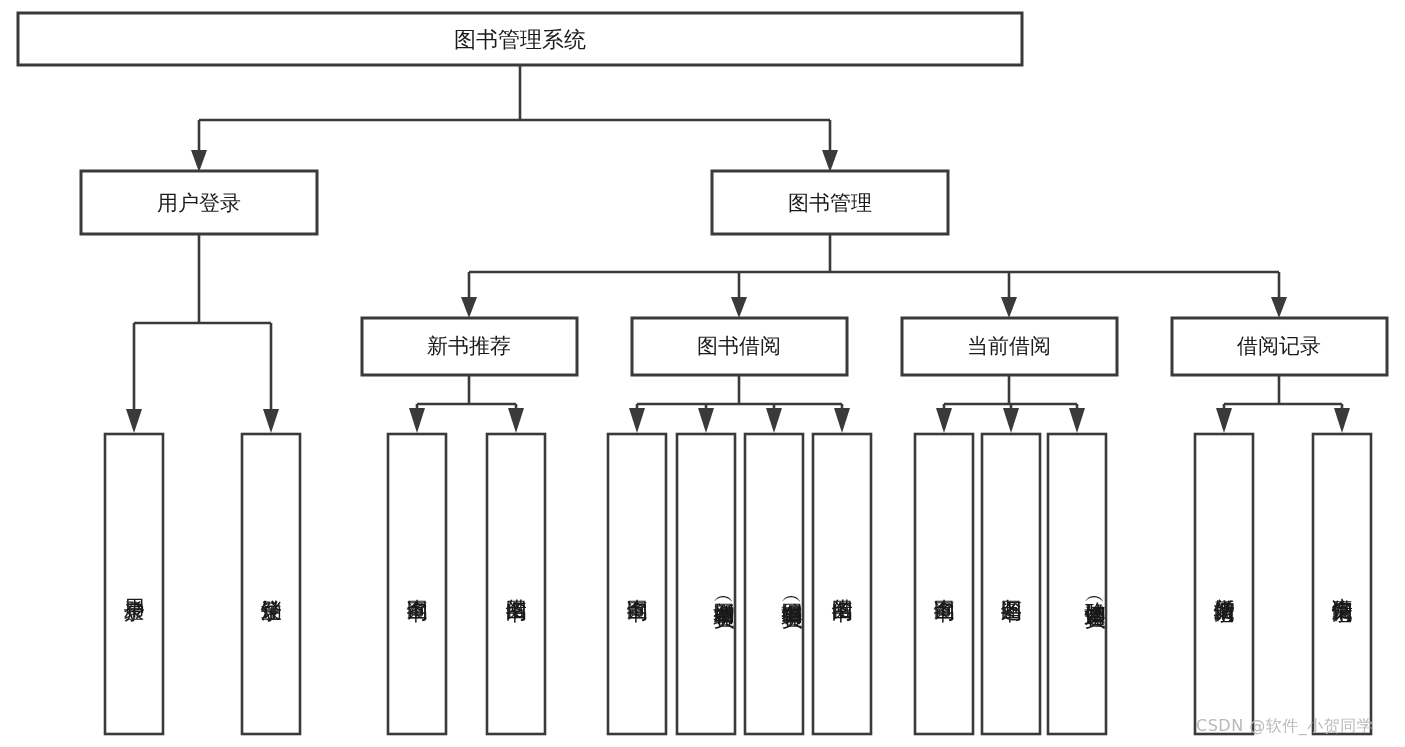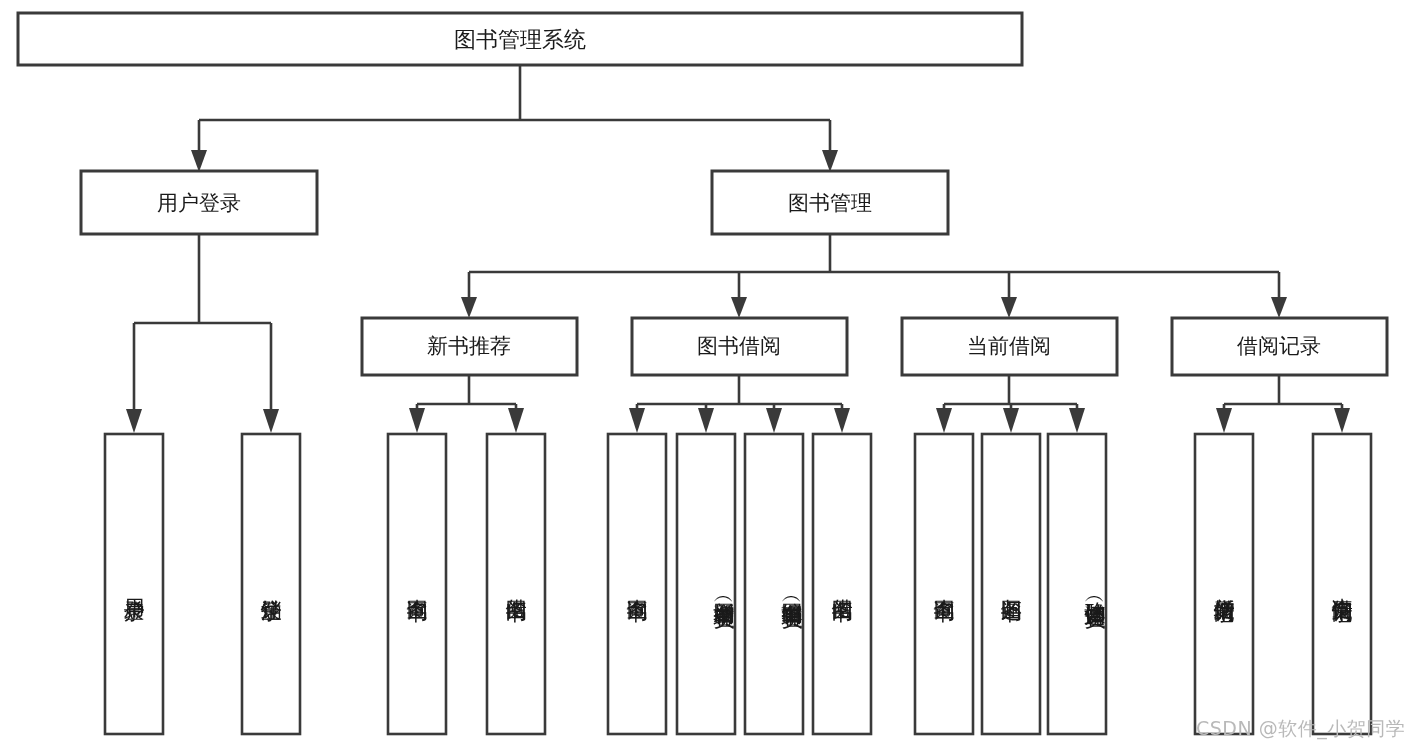--- a/index.html
+++ b/index.html
@@ -75,21 +75,21 @@
     justify-content: center;
     pointer-events: none;
     white-space: nowrap;
   }
   .leaf-label.centered {
     align-items: center;
   }
   .watermark {
     position: absolute;
     font-family: "DejaVu Sans", "Liberation Sans", sans-serif;
-    font-size: 19px;
+    font-size: 16px;
     color: #b9b9b9;
     white-space: nowrap;
     letter-spacing: 0.5px;
   }
 </style>
 </head>
 <body>
 
 <div id="chart-root">
 

